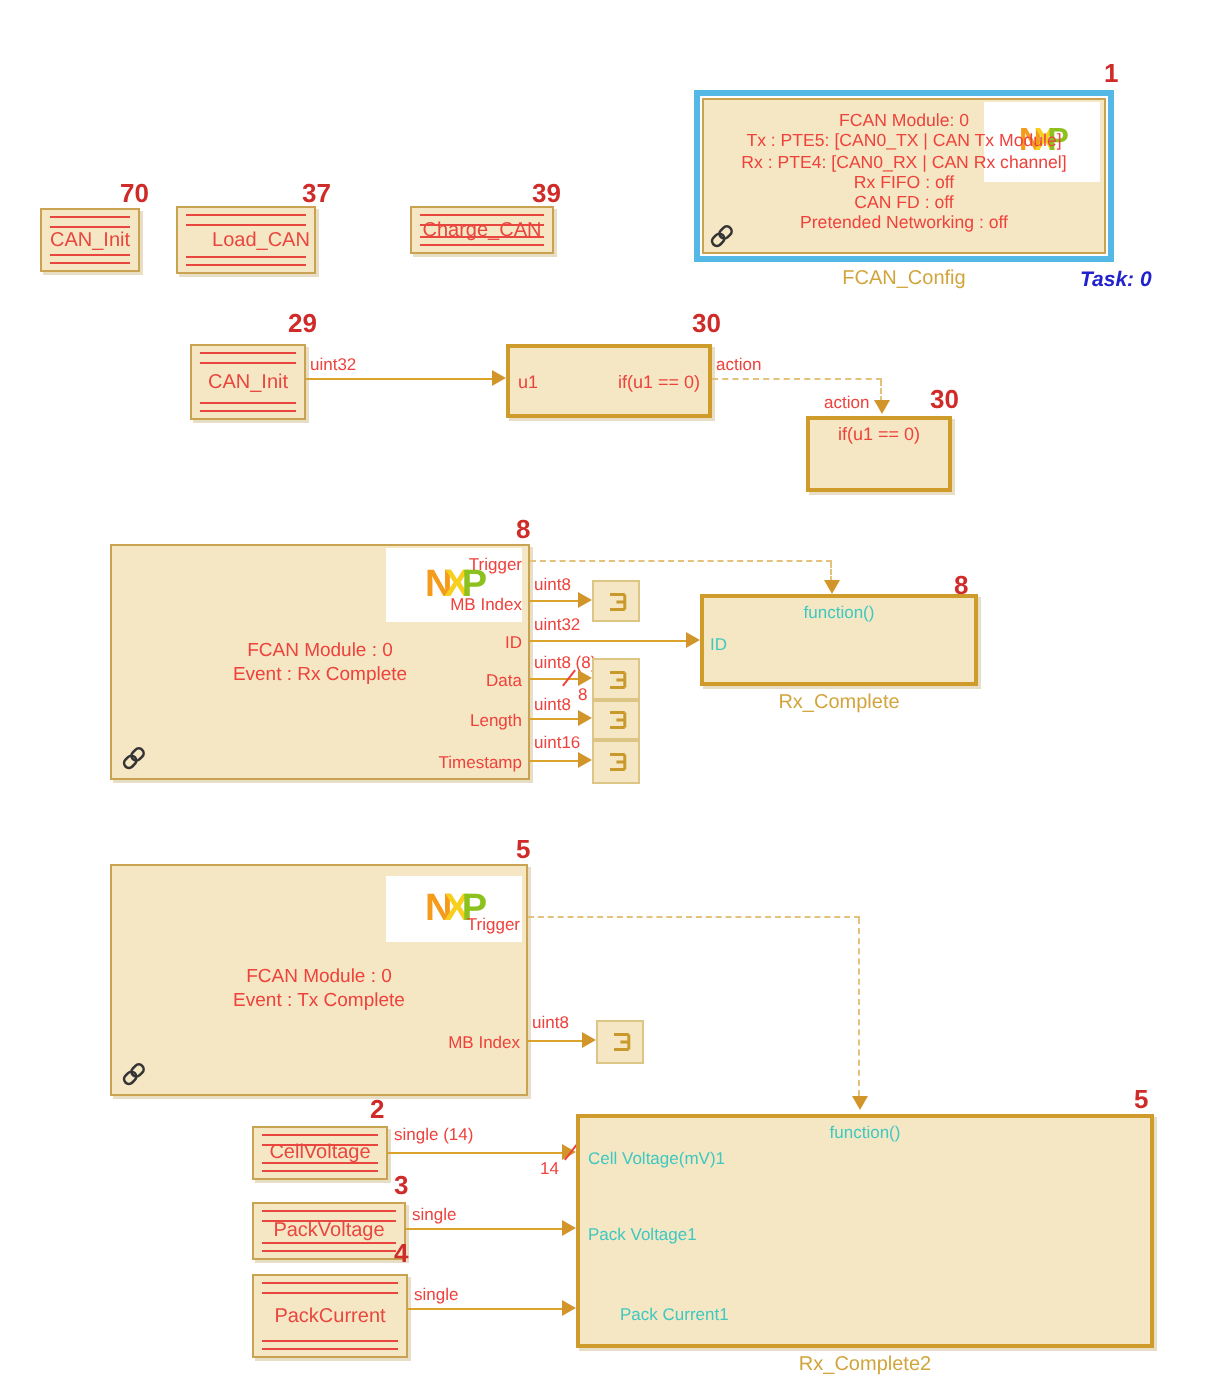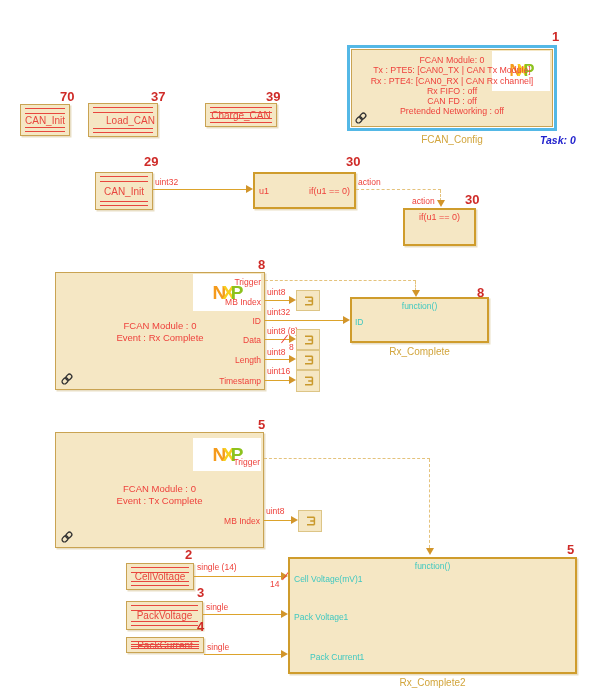--- a/index.html
+++ b/index.html
@@ -249,21 +249,21 @@
   <div class="tanblock redblock" style="left:126px;top:601px;width:77px;height:29px;">
     <div class="dl top"></div>
       <div class="dl bot"></div>
     <span class="name">PackVoltage</span>
   </div>
   <div class="plabel" style="left:206px;top:603px;">single</div>
   <div class="hline" style="left:203px;top:614px;width:79px;"></div>
   <div class="arr-r" style="left:281px;top:610px;"></div>
 
   <div class="num" style="left:197px;top:620px;">4</div>
-  <div class="tanblock redblock" style="left:126px;top:637px;width:78px;height:16px;">
+  <div class="tanblock redblock" style="left:126px;top:637px;width:78px;height:42px;">
     <div class="dl top"></div>
       <div class="dl bot"></div>
     <span class="name">PackCurrent</span>
   </div>
   <div class="plabel" style="left:207px;top:643px;">single</div>
   <div class="hline" style="left:204px;top:654px;width:78px;"></div>
   <div class="arr-r" style="left:281px;top:650px;"></div>
 
   <div class="num" style="left:567px;top:543px;">5</div>
   <div class="tanblock fnblock" style="left:288px;top:557px;width:289px;height:117px;">

